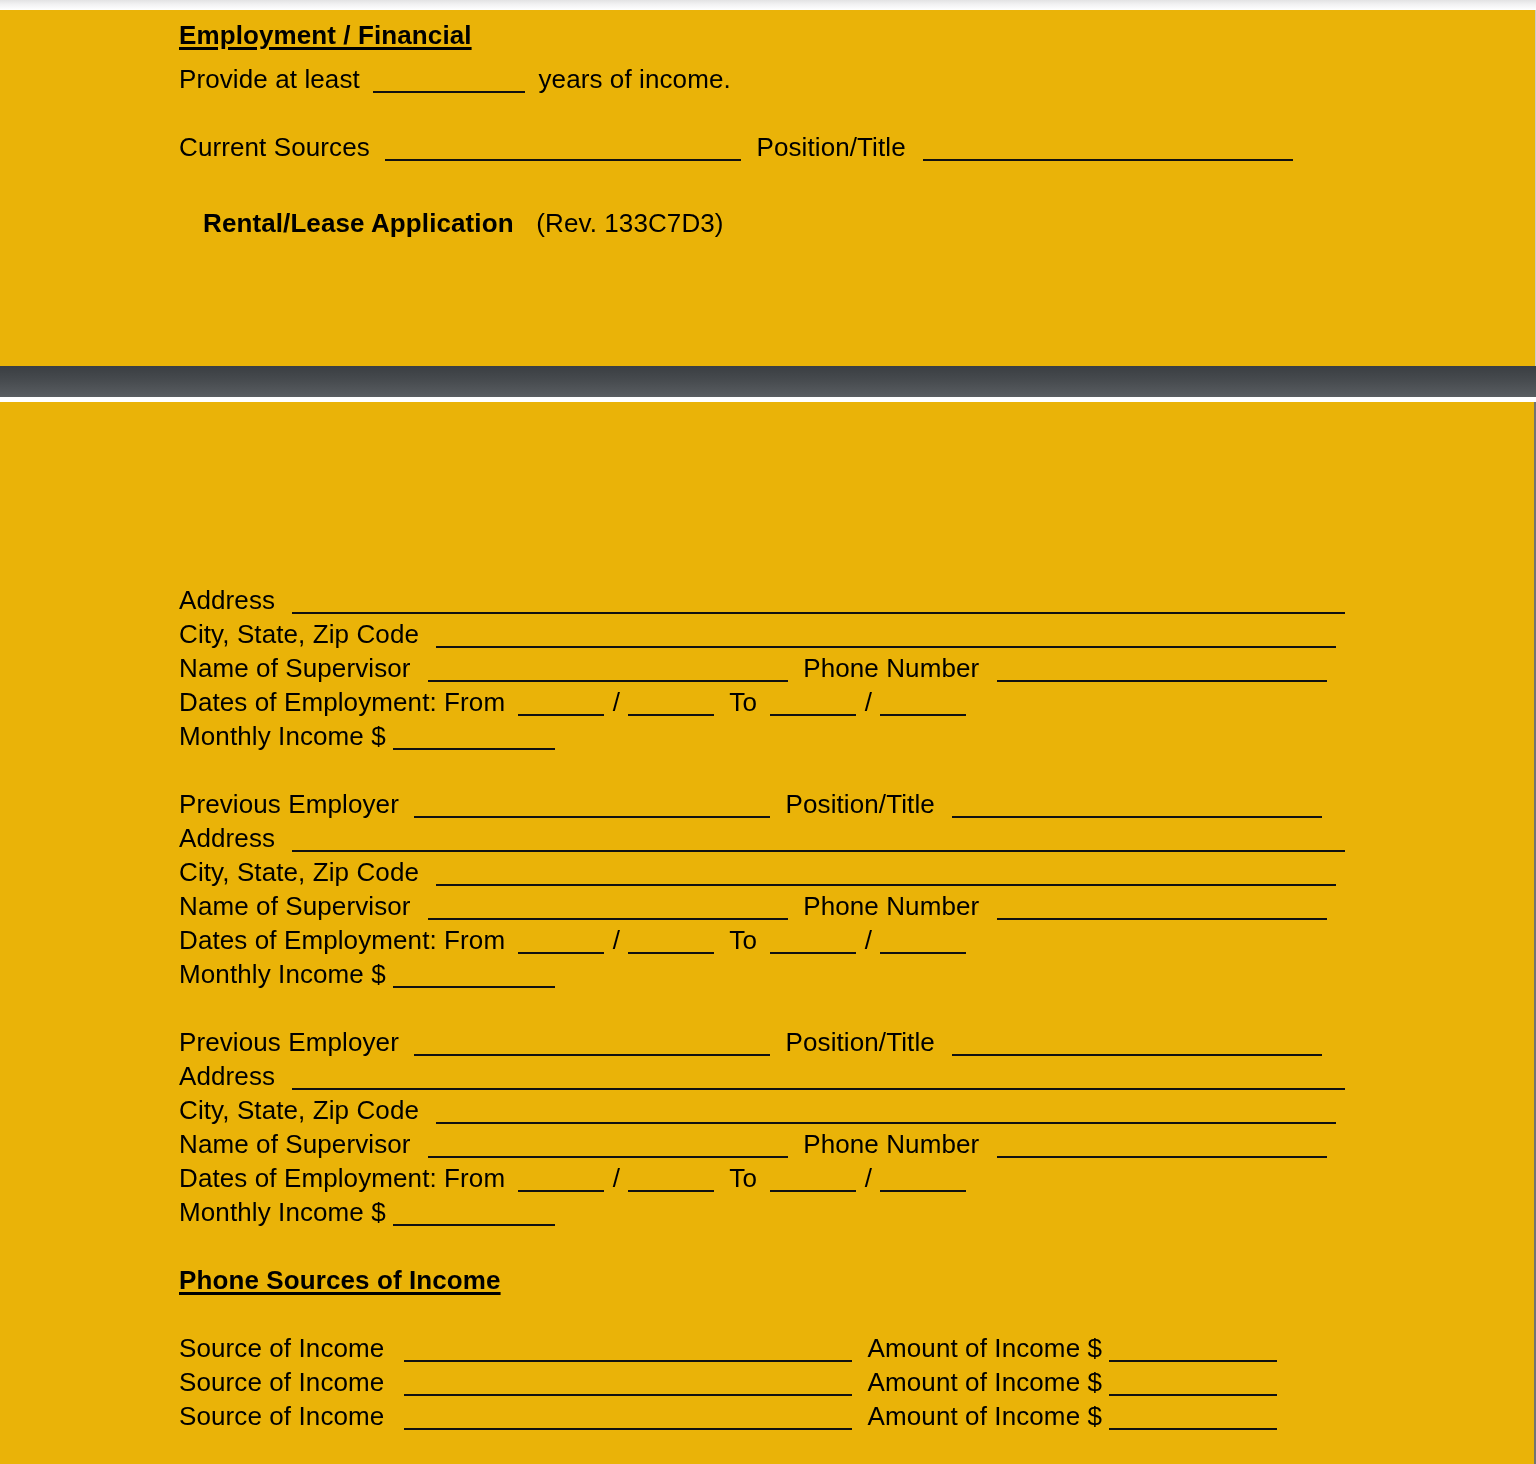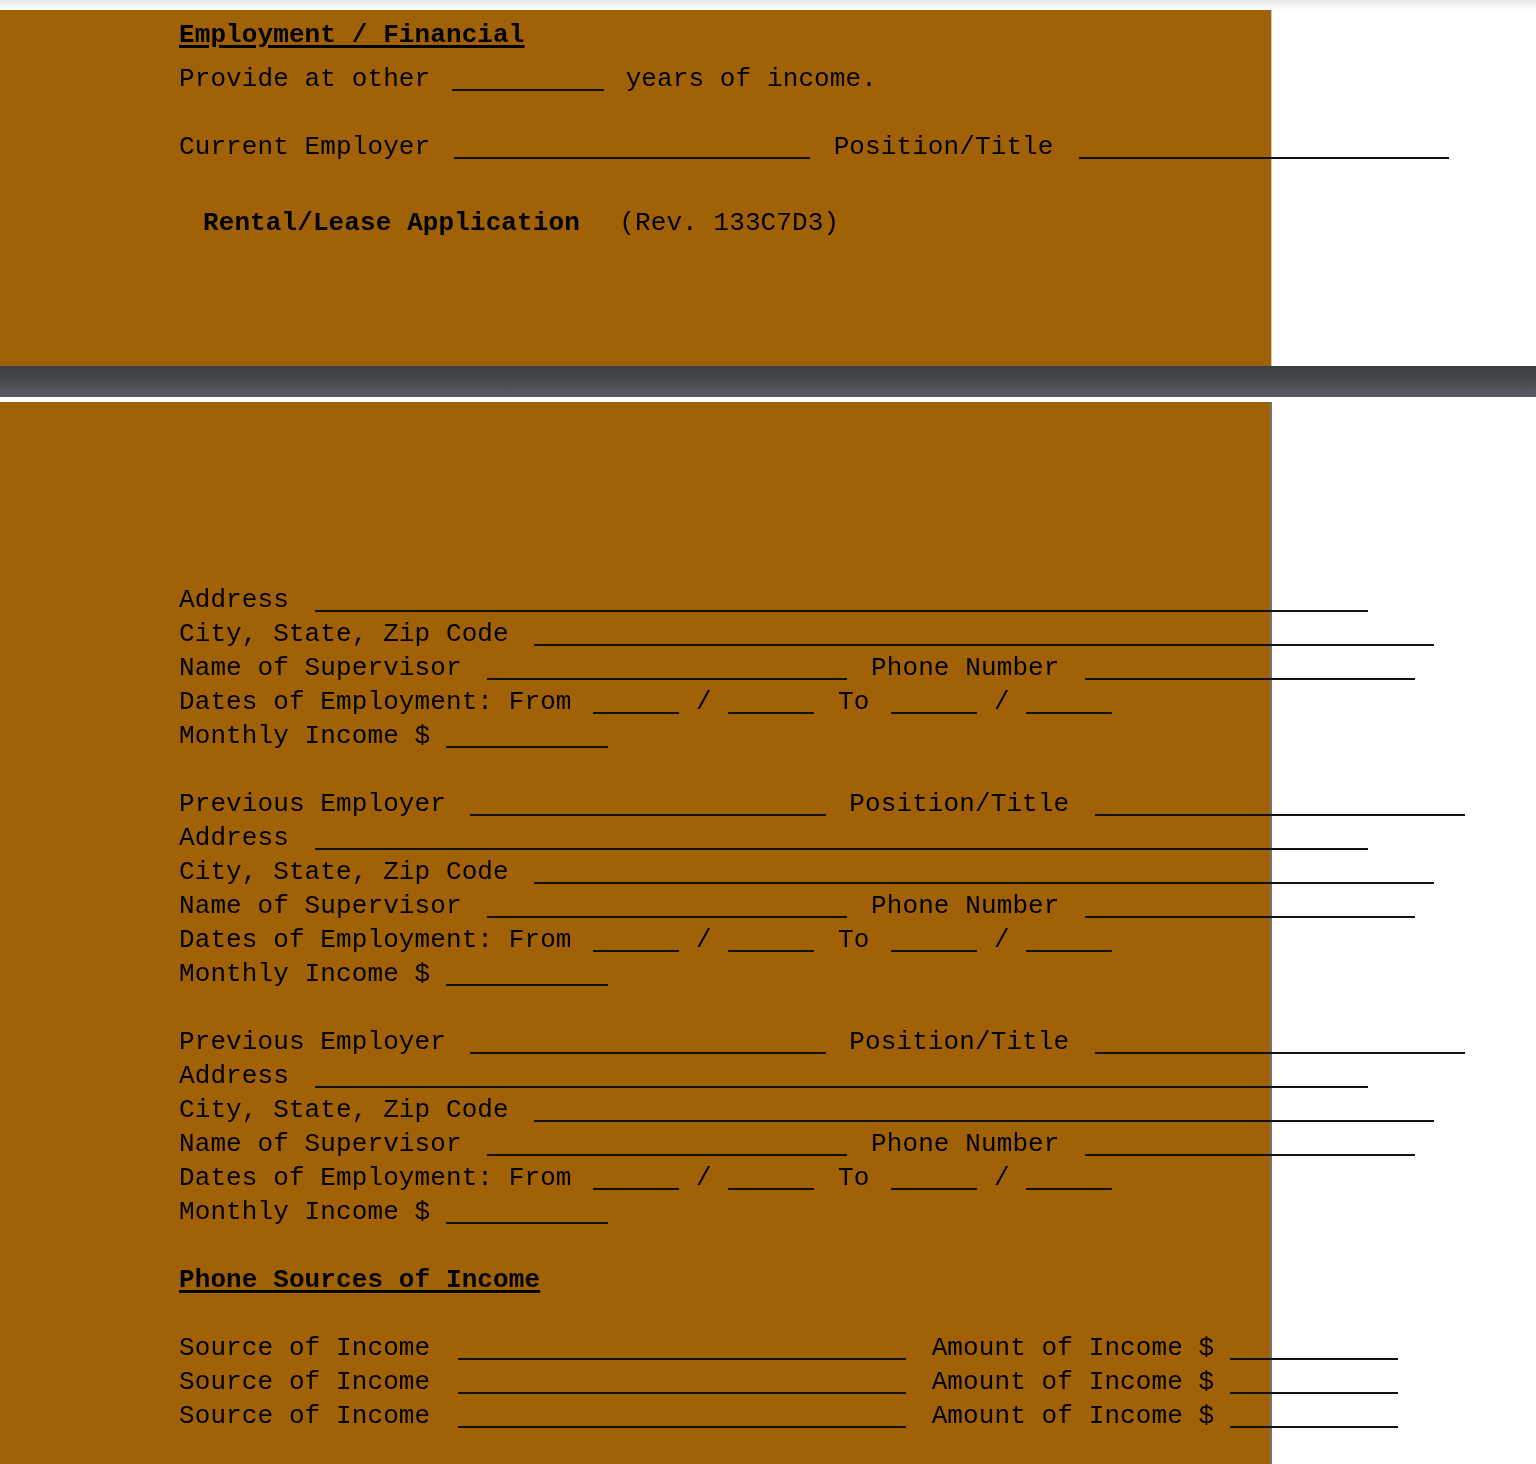--- a/index.html
+++ b/index.html
@@ -14,24 +14,23 @@
     font-family: "Liberation Sans", sans-serif;
     color: #000000;
     overflow: hidden;
     position: relative;
   }
 
   
   .page {
     position: absolute;
     left: 0;
-    width: 1272px;
-    background: #a16207;
+    width: 1536px;
+    background: #eab308;
     box-sizing: border-box;
-    font-family: Liberation Mono, monospace;
   }
   .page-top {
     top: 0;
     height: 366px;
     border-right: 1px solid #c9c9c9;
     border-bottom: none;
   }
   .page-top-shadow {
     position: absolute;
     top: 0; left: 0;
@@ -106,27 +105,27 @@
 <div class="page page-top">
   <div class="page-top-shadow"></div>
 
   <div class="doc-body" style="top: 18px;">
 
     <div class="row" style="height:44px;">
       <span class="section-head">Employment / Financial</span>
     </div>
 
     <div class="row" style="height:68px;">
-      <span>Provide at other</span>
+      <span>Provide at least</span>
       <span class="rule r-years"></span>
       <span>years of income.</span>
     </div>
 
     <div class="row" style="height:42px;">
-      <span>Current Employer</span>
+      <span>Current Sources</span>
       <span class="rule r-emp"></span>
       <span>Position/Title</span>
       <span class="rule r-pos"></span>
     </div>
 
     <div class="row" style="height:34px;"></div>
 
     <div class="row" style="height:34px;margin-left:24px;">
       <span class="bold">Rental/Lease Application</span>
       <span class="gap-sm"></span>

